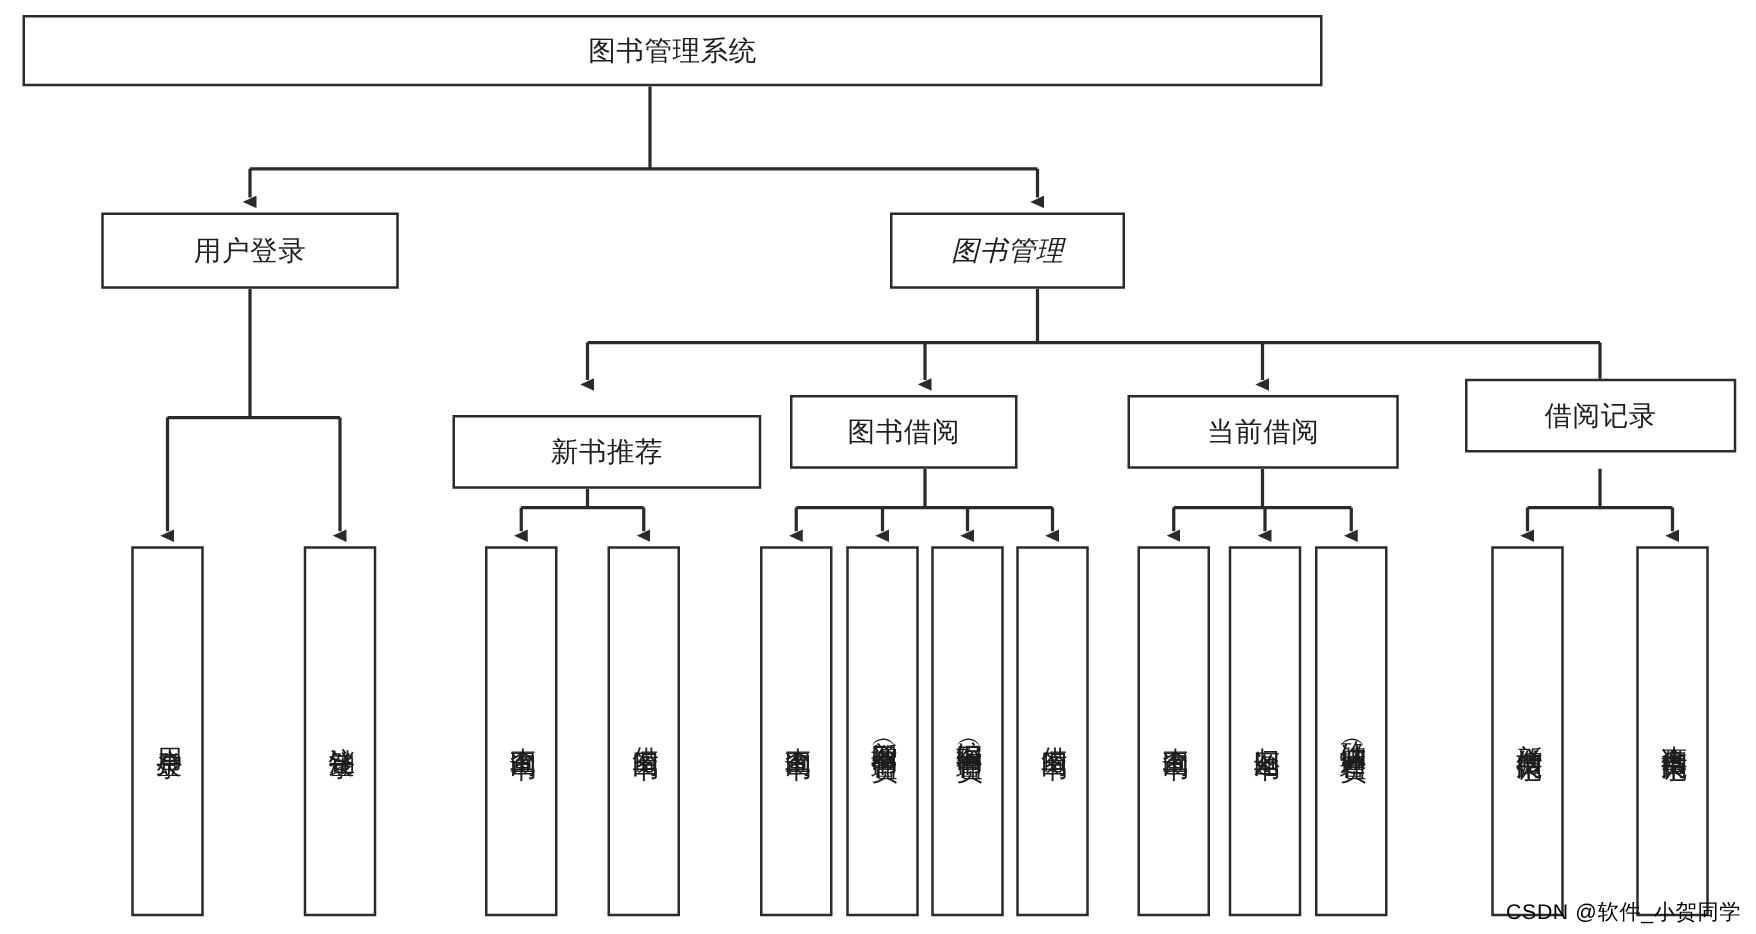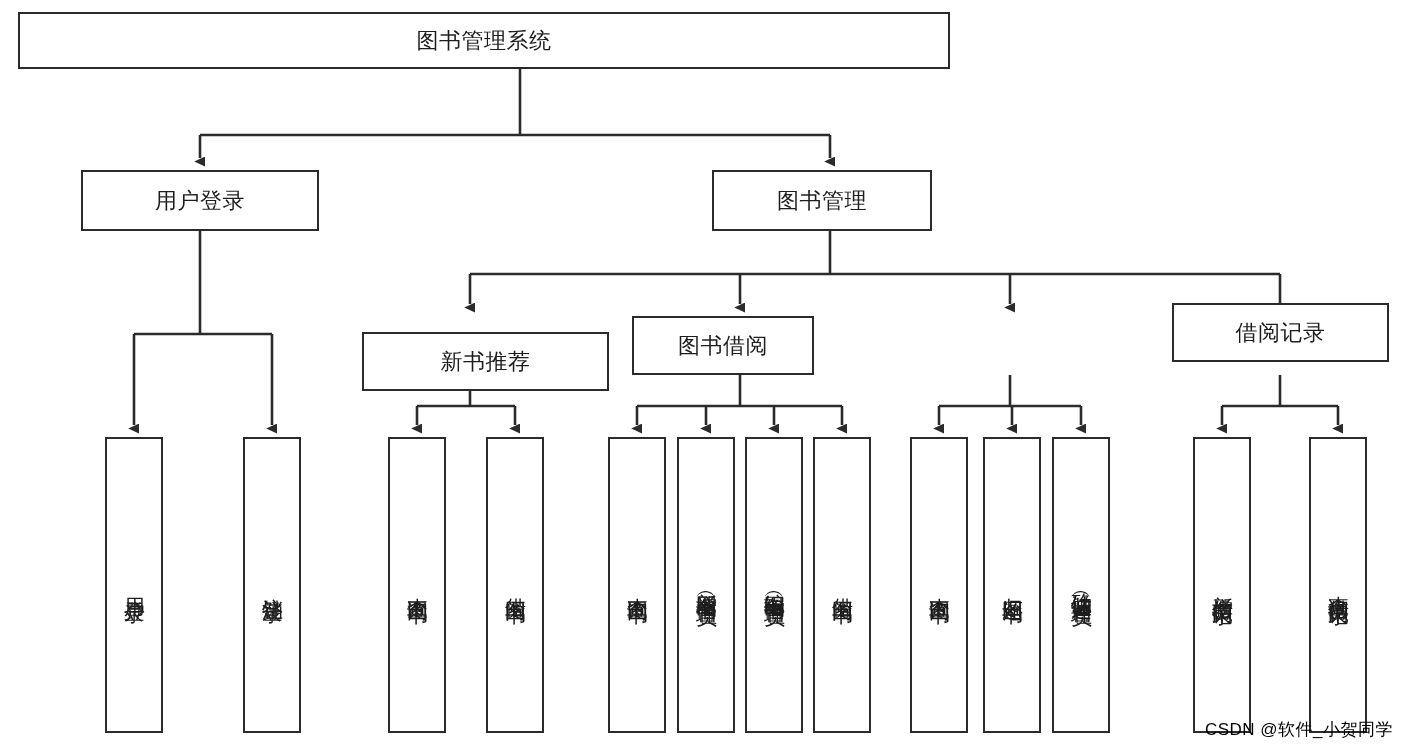--- a/index.html
+++ b/index.html
@@ -118,37 +118,40 @@
       <path d="M1012,406 L1012,425" marker-end="url(#arrow)"></path>
       <path d="M1081,406 L1081,425" marker-end="url(#arrow)"></path>
 
       <path d="M1280,375 L1280,406"></path>
       <path d="M1222,406 L1338,406"></path>
       <path d="M1222,406 L1222,425" marker-end="url(#arrow)"></path>
       <path d="M1338,406 L1338,425" marker-end="url(#arrow)"></path>
     </g>
   </svg>
 
-  <div class="node" style="left:18px; top:12px; width:932px; height:57px;justify-content:center;">
+  <div class="node" style="left:18px; top:12px; width:1040px; height:57px;justify-content:center;">
     <span class="node-label">图书管理系统</span>
   </div>
 
   <div class="node" style="left:81px; top:170px; width:238px; height:61px;">
     <span class="node-label">用户登录</span>
   </div>
-  <div class="node" style="left:712px; top:170px; width:220px; height:61px;">
+  <div class="node" style="left:712px; top:170px; width:188px; height:61px;font-style:italic;">
     <span class="node-label">图书管理</span>
   </div>
 
   <div class="node" style="left:362px; top:332px; width:247px; height:59px;">
     <span class="node-label">新书推荐</span>
   </div>
   <div class="node" style="left:632px; top:316px; width:182px; height:59px;">
     <span class="node-label">图书借阅</span>
   </div>
+  <div class="node" style="left:902px; top:316px; width:217px; height:59px;">
+    <span class="node-label">当前借阅</span>
+  </div>
   <div class="node" style="left:1172px; top:303px; width:217px; height:59px;">
     <span class="node-label">借阅记录</span>
   </div>
 
   <div class="node leaf" style="left:105px; top:437px; width:58px; height:296px;">
     <span class="node-label">用户登录</span>
   </div>
   <div class="node leaf" style="left:243px; top:437px; width:58px; height:296px;">
     <span class="node-label">注销登录</span>
   </div>

